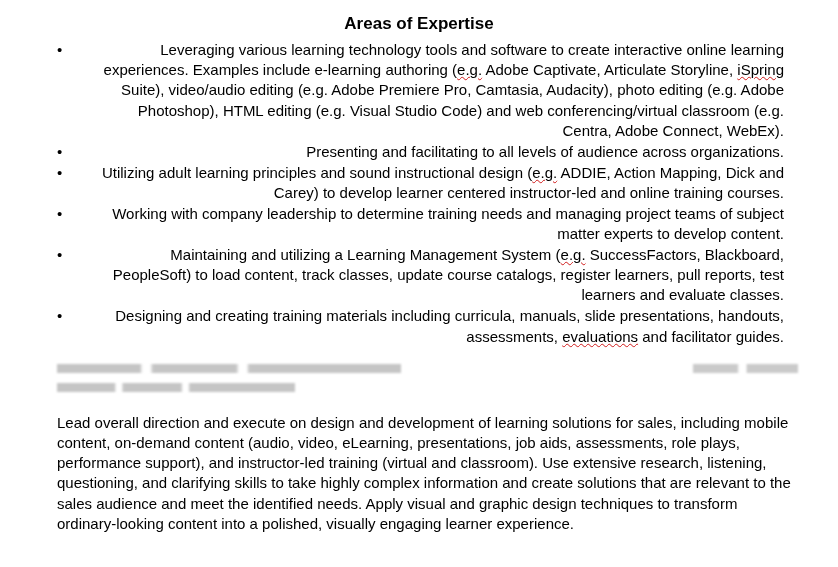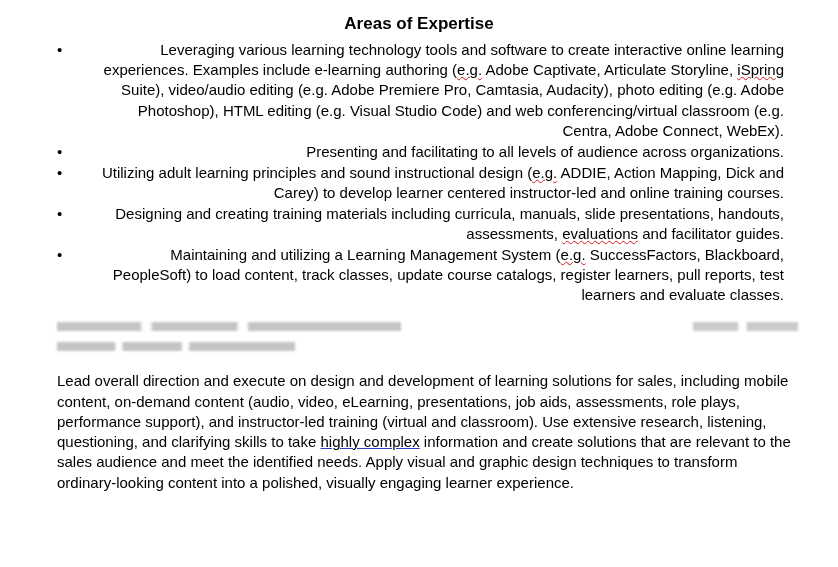--- a/index.html
+++ b/index.html
@@ -53,21 +53,20 @@
     font-size: 15px;
     line-height: 1.34;
   }
   .spell {
     text-decoration: underline;
     text-decoration-style: wavy;
     text-decoration-color: #d01a1a;
     text-decoration-thickness: 1px;
   }
   .grammar {
-    text-decoration: underline;
     text-decoration-color: #2b3fd0;
     text-decoration-thickness: 1px;
   }
   #experience-heading {
     margin-top: 14px;
   }
   .redacted-block {
     margin-top: 14px;
     padding-left: 57px;
     padding-right: 40px;
@@ -140,22 +139,23 @@
 <body>
 
 <div class="page">
 
   <h2 class="section-heading" id="areas-heading">Areas of Expertise</h2>
 
   <ul class="bullets" id="areas-list">
       <li><span>Leveraging various learning technology tools and software to create interactive online learning experiences.  Examples include e-learning authoring (</span><span class="spell">e.g.</span><span> Adobe Captivate, Articulate Storyline, </span><span class="spell">iSpring</span><span> Suite), video/audio editing (e.g. Adobe Premiere Pro, Camtasia, Audacity), photo editing (e.g. Adobe Photoshop), HTML editing (e.g. Visual Studio Code) and web conferencing/virtual classroom (e.g. Centra, Adobe Connect, WebEx).</span></li>
       <li><span>Presenting and facilitating to all levels of audience across organizations.</span></li>
       <li><span>Utilizing adult learning principles and sound instructional design (</span><span class="spell">e.g.</span><span> ADDIE, Action Mapping, Dick and Carey) to develop learner centered instructor-led and online training courses.</span></li>
+      <li><span>Working with company leadership to determine training needs and managing project teams of subject matter experts to develop content.</span></li>
+      <li><span>Maintaining and utilizing a Learning Management System (</span><span class="spell">e.g.</span><span> SuccessFactors, Blackboard, PeopleSoft) to load content, track classes, update course catalogs, register learners, pull reports, test learners and evaluate classes.</span></li>
       <li><span>Designing and creating training materials including curricula, manuals, slide presentations, handouts, assessments, </span><span class="spell">evaluations</span><span> and facilitator guides.</span></li>
-      <li><span>Maintaining and utilizing a Learning Management System (</span><span class="spell">e.g.</span><span> SuccessFactors, Blackboard, PeopleSoft) to load content, track classes, update course catalogs, register learners, pull reports, test learners and evaluate classes.</span></li>
     </ul>
 
 
   <div class="redacted-block">
     <span class="redacted line2">Senior Sales Instructional Design Consultant</span>
     <span class="redacted line1">UnitedHealthcare, Telecommute</span>
     <span class="redacted-date">2017 - Present</span>
   </div>
 
   <p class="body-paragraph" id="experience-paragraph"><span>Lead overall direction and execute on design and development of learning solutions for sales, including mobile content, on-demand content (audio, video, eLearning, presentations, job aids, assessments, role plays, performance support), and instructor-led training (virtual and classroom). Use extensive research, listening, questioning, and clarifying skills to take </span><span class="grammar">highly complex</span><span> information and create solutions that are relevant to the sales audience and meet the identified needs. Apply visual and graphic design techniques to transform ordinary-looking content into a polished, visually engaging learner experience.</span></p>

